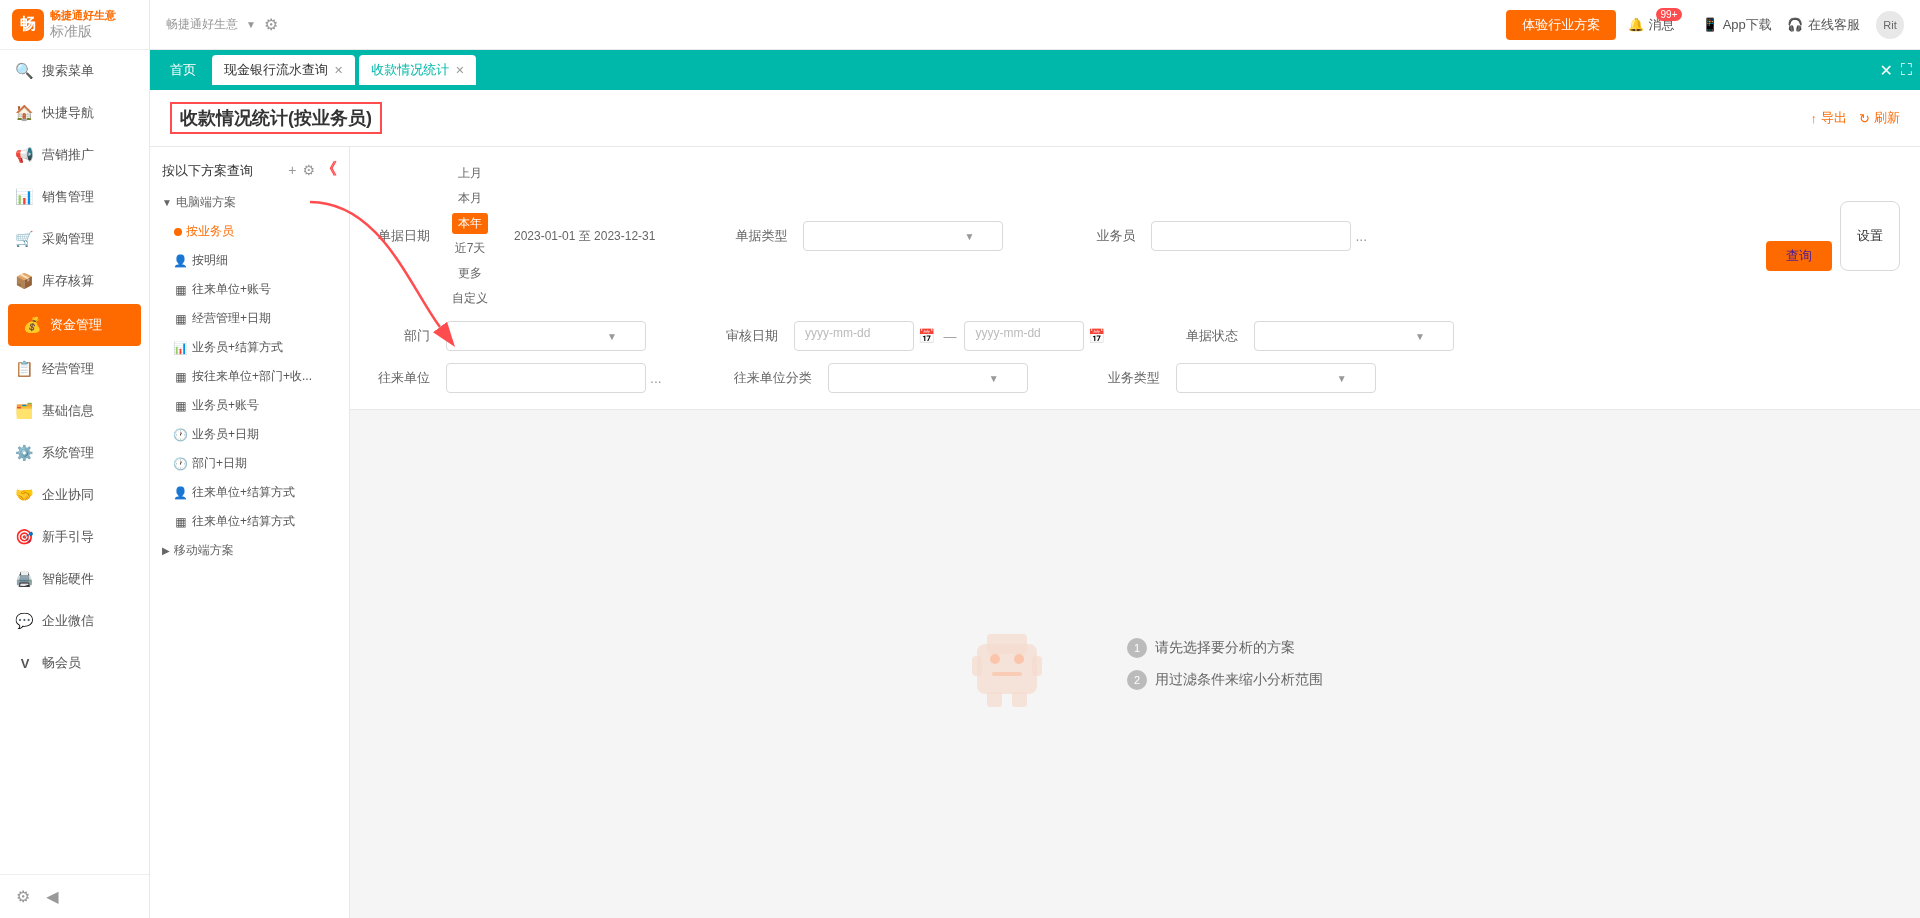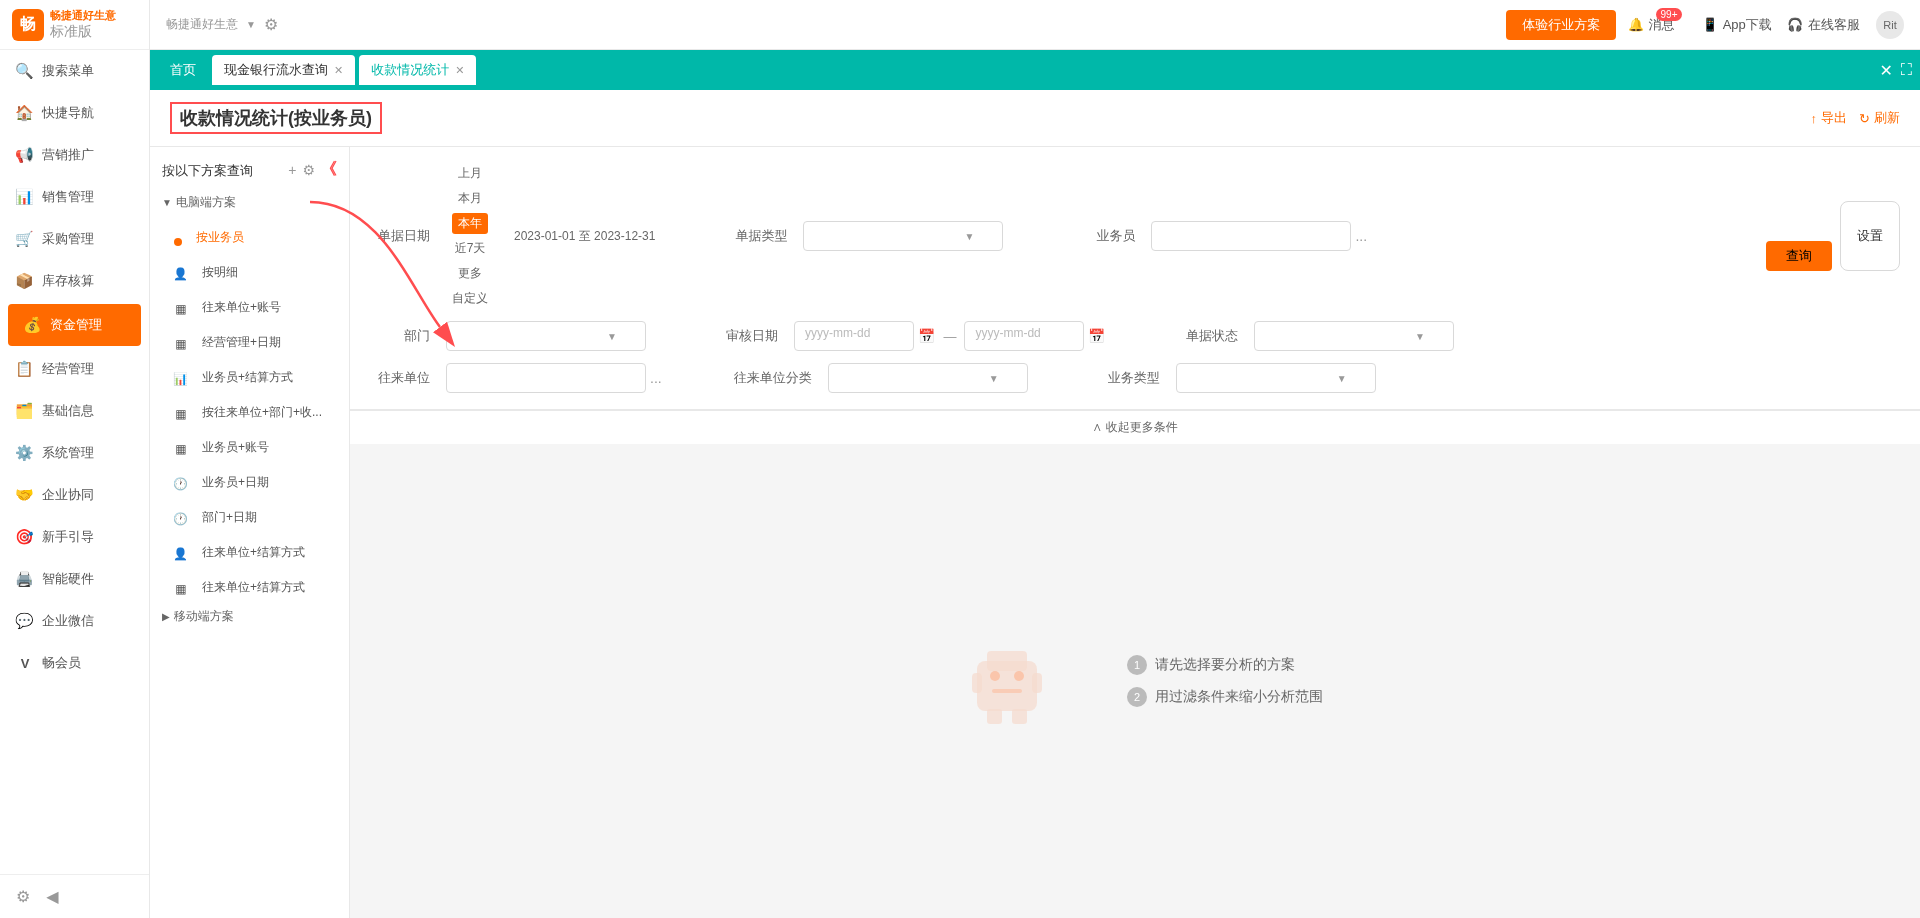--- a/index.html
+++ b/index.html
@@ -56,21 +56,21 @@
     
     .left-panel { width: 200px; min-width: 200px; background: #fff; border-right: 1px solid #e8e8e8; padding: 12px 0; }
     .panel-header { display: flex; align-items: flex-end; justify-content: space-between; padding: 0 12px 8px; }
     .panel-title { font-size: 13px; color: #333; font-weight: 500; }
     .panel-icons { display: flex; gap: 6px; align-items: center; }
     .panel-icon-btn { color: #999; cursor: pointer; font-size: 14px; }
     .panel-icon-btn.arrow-red { color: #ff4d4f; font-size: 16px; font-weight: bold; }
     .section-header { display: flex; align-items: center; padding: 6px 12px; cursor: pointer; gap: 4px; }
     .section-arrow { color: #666; font-size: 10px; }
     .section-title { font-size: 12px; color: #666; font-weight: 500; }
-    .menu-item { display: flex; align-items: flex-end; padding: 6px 24px; cursor: pointer; font-size: 12px; color: #555; gap: 14px; margin-top: 6px; }
+    .menu-item { display: flex; align-items: center; padding: 6px 24px; cursor: pointer; font-size: 12px; color: #555; gap: 4px; }
     .menu-item.active { color: #ff6a00; font-weight: 500; }
     .menu-icon { width: 14px; height: 14px; display: inline-flex; align-items: center; justify-content: center; font-size: 12px; }
     .menu-dot { width: 8px; height: 8px; background: #ff6a00; border-radius: 50%; display: inline-block; }
 
     
     .right-panel { flex: 1; background: #f5f5f5; display: flex; flex-direction: column; }
 
     
     .filter-area { background: #fff; padding: 16px 20px; border-bottom: 1px solid #e8e8e8; }
     .filter-row { display: flex; align-items: center; gap: 16px; margin-bottom: 12px; }
@@ -80,21 +80,21 @@
     .date-tab { font-size: 12px; color: #666; cursor: pointer; padding: 2px 6px; }
     .date-tab.active { background: #ff6a00; color: #fff; border-radius: 3px; }
     .date-range { font-size: 12px; color: #666; margin-left: 4px; }
     .filter-select { border: 1px solid #d9d9d9; border-radius: 4px; padding: 4px 28px 4px 10px; font-size: 12px; color: #666; background: #fff; min-width: 120px; position: relative; display: flex; align-items: center; justify-content: space-between; cursor: pointer; height: 30px; }
     .filter-select-wide { min-width: 200px; }
     .filter-select-arrow { color: #999; font-size: 10px; }
     .filter-input { border: 1px solid #d9d9d9; border-radius: 4px; padding: 4px 10px; font-size: 12px; color: #666; background: #fff; height: 30px; min-width: 120px; }
     .filter-dash { color: #999; padding: 0 4px; }
     .filter-calendar { color: #999; font-size: 14px; cursor: pointer; }
     .filter-dots { color: #999; cursor: pointer; font-size: 14px; }
-    .query-btn { background: #ff6a00; color: #000000; border: none; border-radius: 4px; padding: 6px 20px; font-size: 13px; cursor: pointer; margin-top: 40px; }
+    .query-btn { background: #ff6a00; color: #4c1d95; border: none; border-radius: 4px; padding: 6px 20px; font-size: 13px; cursor: pointer; margin-top: 40px; }
     .setting-btn { border: 1px solid #d9d9d9; background: #fff; border-radius: 8px; padding: 6px 16px; font-size: 13px; color: #333; cursor: pointer; }
 
     
     .collapse-bar { background: #fff; border-top: 1px solid #e8e8e8; padding: 8px; text-align: center; cursor: pointer; color: #666; font-size: 12px; }
 
     
     .empty-area { flex: 1; display: flex; flex-direction: column; align-items: center; justify-content: center; background: #f5f5f5; gap: 20px; }
     .empty-robot { width: 120px; height: 120px; opacity: 0.6; display: flex; align-items: center; justify-content: center; }
     .empty-steps { display: flex; flex-direction: column; gap: 12px; }
     .step-item { display: flex; align-items: center; gap: 8px; font-size: 14px; color: #666; }
@@ -393,21 +393,20 @@
 
             <span style="width:40px;"></span>
             <span class="filter-label">业务类型</span>
             <div class="filter-select filter-select-wide">
               <span></span>
               <span class="filter-select-arrow">▼</span>
             </div>
           </div>
         </div>
 
-        <div class="collapse-bar">∧  收起更多条件</div>
 
         <div class="empty-area">
           <div style="display:flex;gap:60px;align-items:center;">
             <div class="empty-robot">
               <svg width="100" height="100" viewBox="0 0 100 100">
                 <rect x="20" y="30" width="60" height="50" rx="8" fill="#f5c9b3" opacity="0.7"></rect>
                 <rect x="30" y="20" width="40" height="20" rx="4" fill="#f5c9b3" opacity="0.7"></rect>
                 <circle cx="38" cy="45" r="5" fill="#ff9966" opacity="0.8"></circle>
                 <circle cx="62" cy="45" r="5" fill="#ff9966" opacity="0.8"></circle>
                 <rect x="35" y="58" width="30" height="4" rx="2" fill="#ff9966" opacity="0.6"></rect>

